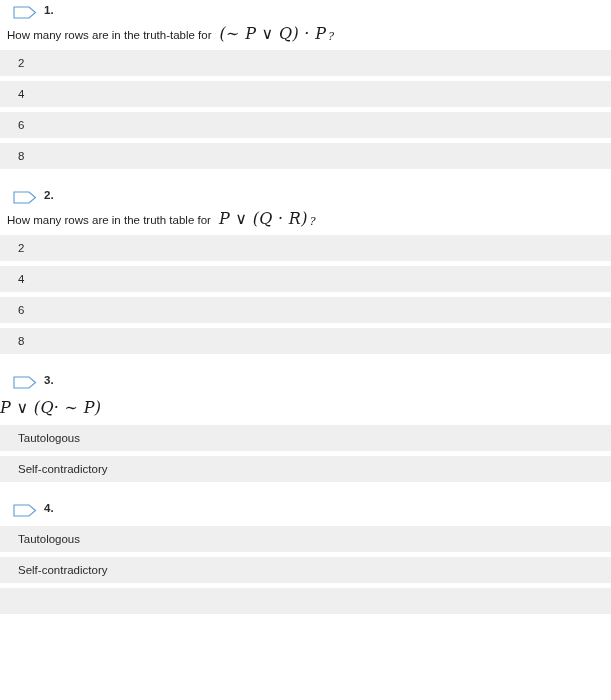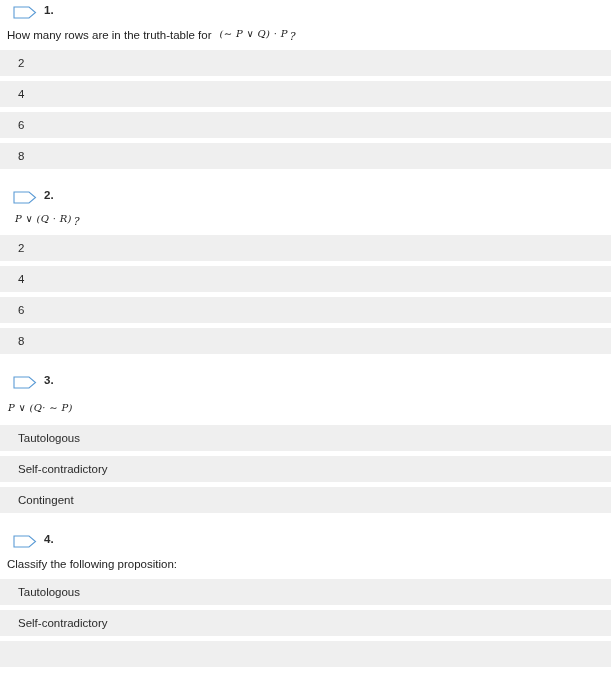--- a/index.html
+++ b/index.html
@@ -61,41 +61,41 @@
     min-height: 15px;
     margin-bottom: 7px;
   }
   .q-prompt-text {
     white-space: pre;
   }
 
   
   .math {
     font-family: "DejaVu Serif", "Liberation Serif", serif;
-    font-size: 10px;
+    font-size: 16px;
     font-style: italic;
     color: #1b1b1b;
     white-space: nowrap;
     letter-spacing: 0.3px;
   }
   .prompt-math {
     margin-left: 8px;
     position: relative;
     top: -2px;
   }
   .trailing-q {
     font-size: 11px;
     margin-left: 2px;
     position: relative;
     top: 1px;
   }
 
   
   .q-formula {
-    padding-left: 8px;
+    padding-left: 0;
     margin-top: 10px;
     margin-bottom: 9px;
     line-height: 16px;
   }
 
   
   .options {
     width: 100%;
   }
   .option-row {
@@ -159,20 +159,21 @@
   <div class="question-block">
     <div class="q-header">
       <span class="tag-icon">
         <svg viewBox="0 0 24 13" width="24" height="13" xmlns="http://www.w3.org/2000/svg">
           <path d="M1 1 H16 L22.5 6.5 L16 12 H1 Z" fill="none" stroke="#5b9bd5" stroke-width="1.1"></path>
         </svg>
       </span>
       <span class="q-number">2.</span>
     </div>
     <div class="q-prompt">
+      <span class="q-prompt-text">How many rows are in the truth table for</span>
       <span class="math prompt-math">P ∨ (Q · R)</span>
       <span class="math trailing-q">?</span>
     </div>
     <div class="options">
       <div class="option-row">
         <span class="option-label">2</span>
       </div>
       <div class="option-row">
         <span class="option-label">4</span>
       </div>
@@ -197,40 +198,34 @@
       <span class="q-number">3.</span>
     </div>
     <div class="math q-formula">P ∨ (Q· ∼ P)</div>
     <div class="options">
       <div class="option-row">
         <span class="option-label">Tautologous</span>
       </div>
       <div class="option-row">
         <span class="option-label">Self-contradictory</span>
       </div>
-      <div class="option-row">
-        <span class="option-label">Contingent</span>
-      </div>
     </div>
   </div>
 
   <div class="block-gap"></div>
 
   <div class="question-block">
     <div class="q-header">
       <span class="tag-icon">
         <svg viewBox="0 0 24 13" width="24" height="13" xmlns="http://www.w3.org/2000/svg">
           <path d="M1 1 H16 L22.5 6.5 L16 12 H1 Z" fill="none" stroke="#5b9bd5" stroke-width="1.1"></path>
         </svg>
       </span>
       <span class="q-number">4.</span>
     </div>
-    <div class="q-prompt">
-      <span class="q-prompt-text">Classify the following proposition:</span>
-    </div>
     <div class="options">
       <div class="option-row">
         <span class="option-label">Tautologous</span>
       </div>
       <div class="option-row">
         <span class="option-label">Self-contradictory</span>
       </div>
       <div class="option-row">
         
       </div>

